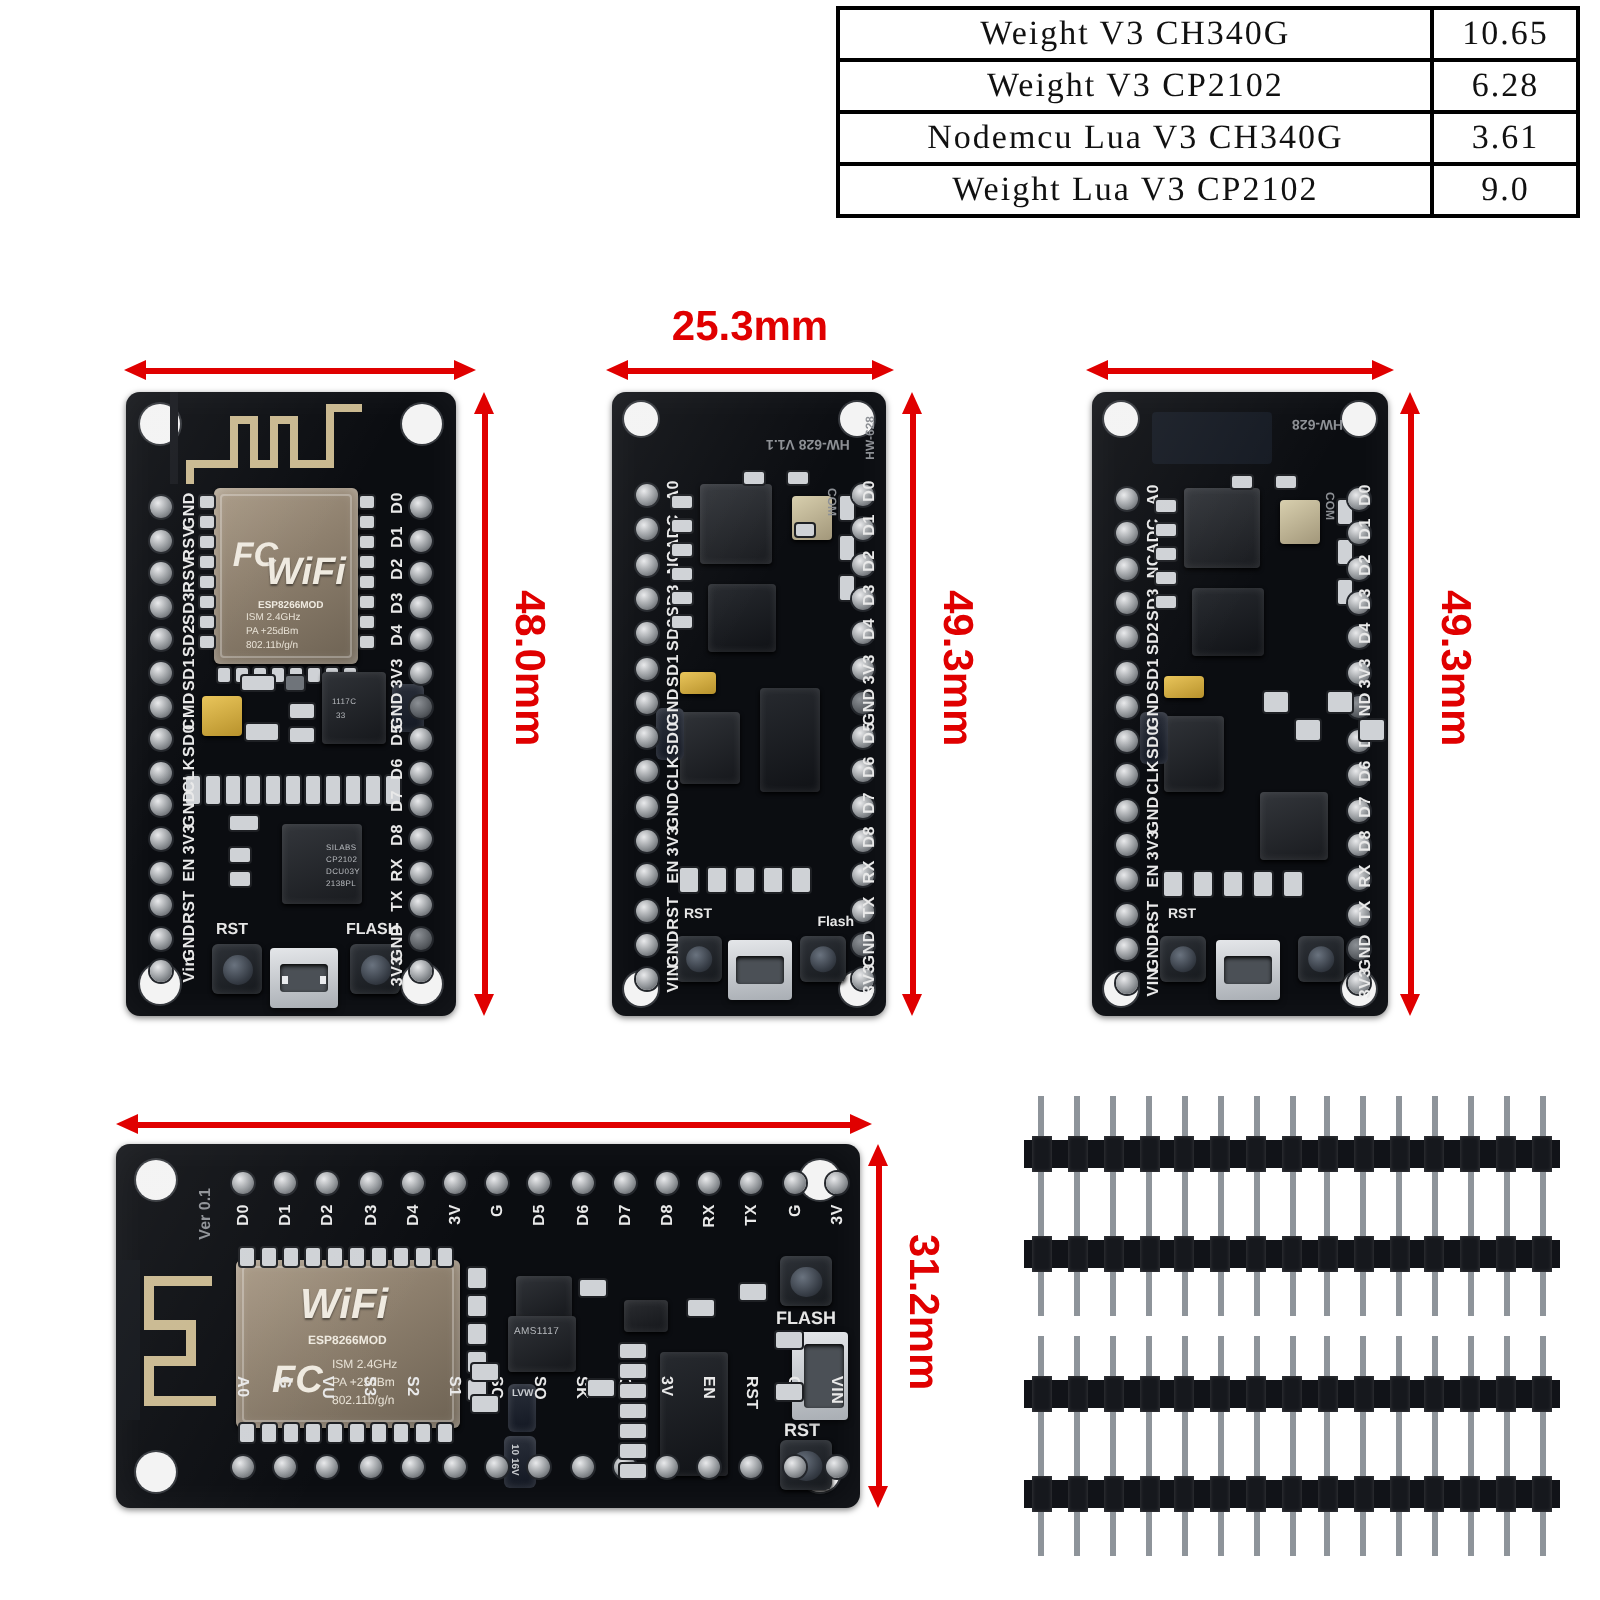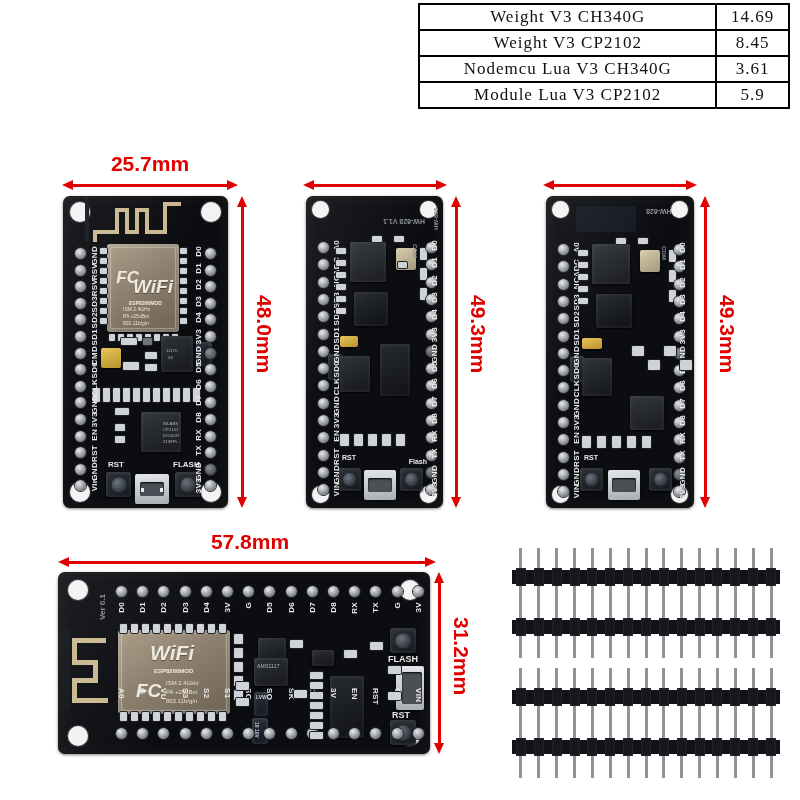--- a/index.html
+++ b/index.html
@@ -110,38 +110,37 @@
 </style>
 </head>
 <body>
 
 <div class="stage">
 
   <table class="spec-table">
     <tbody>
     <tr>
       <td>Weight V3 CH340G</td>
-      <td>14.69</td>
+      <td>10.65</td>
     </tr>
     <tr>
       <td>Weight V3 CP2102</td>
-      <td>8.45</td>
+      <td>6.28</td>
     </tr>
     <tr>
       <td>Nodemcu Lua V3 CH340G</td>
       <td>3.61</td>
     </tr>
     <tr>
-      <td>Module Lua V3 CP2102</td>
-      <td>5.9</td>
+      <td>Weight Lua V3 CP2102</td>
+      <td>9.0</td>
     </tr>
   </tbody>
     </table>
 
-  <div class="dim dim-h-label" style="left:65px;top:152px;width:170px;">25.7mm</div>
   <div class="arrow-h" style="left:62px;top:180px;width:176px;">
     <div class="hL"></div>
     <div class="shaft"></div>
     <div class="hR"></div>
   </div>
   <div class="arrow-v" style="left:237px;top:196px;height:312px;">
     <div class="hT"></div>
     <div class="shaft"></div>
     <div class="hB"></div>
   </div>
@@ -309,20 +308,21 @@
         <div class="pinlabel" style="left:131px;top:232.60000000000002px;font-size:8px;">RX</div>
         <div class="pad" style="left:142px;top:251.20000000000002px;"></div>
         <div class="pinlabel" style="left:131px;top:249.20000000000002px;font-size:8px;">TX</div>
         <div class="pad dark" style="left:142px;top:267.8px;"></div>
         <div class="pinlabel" style="left:131px;top:265.8px;font-size:8px;">GND</div>
         <div class="pad" style="left:142px;top:284.40000000000003px;"></div>
         <div class="pinlabel" style="left:131px;top:282.40000000000003px;font-size:8px;">3V3</div>
       </div>
   </div>
 
+  <div class="dim dim-h-label" style="left:305px;top:152px;width:140px;">25.3mm</div>
   <div class="arrow-h" style="left:303px;top:180px;width:144px;">
     <div class="hL"></div>
     <div class="shaft"></div>
     <div class="hR"></div>
   </div>
   <div class="arrow-v" style="left:451px;top:196px;height:312px;">
     <div class="hT"></div>
     <div class="shaft"></div>
     <div class="hB"></div>
   </div>
@@ -554,21 +554,20 @@
         <div class="res" style="left:66px;top:240px;width:9px;height:12px;"></div>
         <div class="res" style="left:81px;top:240px;width:9px;height:12px;"></div>
         <div class="res" style="left:96px;top:240px;width:9px;height:12px;"></div>
         <div class="res" style="left:86px;top:150px;width:12px;height:10px;"></div>
         <div class="res" style="left:102px;top:164px;width:12px;height:10px;"></div>
         <div class="res" style="left:118px;top:150px;width:12px;height:10px;"></div>
         <div class="res" style="left:134px;top:164px;width:12px;height:10px;"></div>
       </div>
   </div>
 
-  <div class="dim dim-h-label" style="left:170px;top:530px;width:160px;">57.8mm</div>
   <div class="arrow-h" style="left:58px;top:557px;width:378px;">
     <div class="hL"></div>
     <div class="shaft"></div>
     <div class="hR"></div>
   </div>
   <div class="arrow-v" style="left:434px;top:572px;height:182px;">
     <div class="hT"></div>
     <div class="shaft"></div>
     <div class="hB"></div>
   </div>

